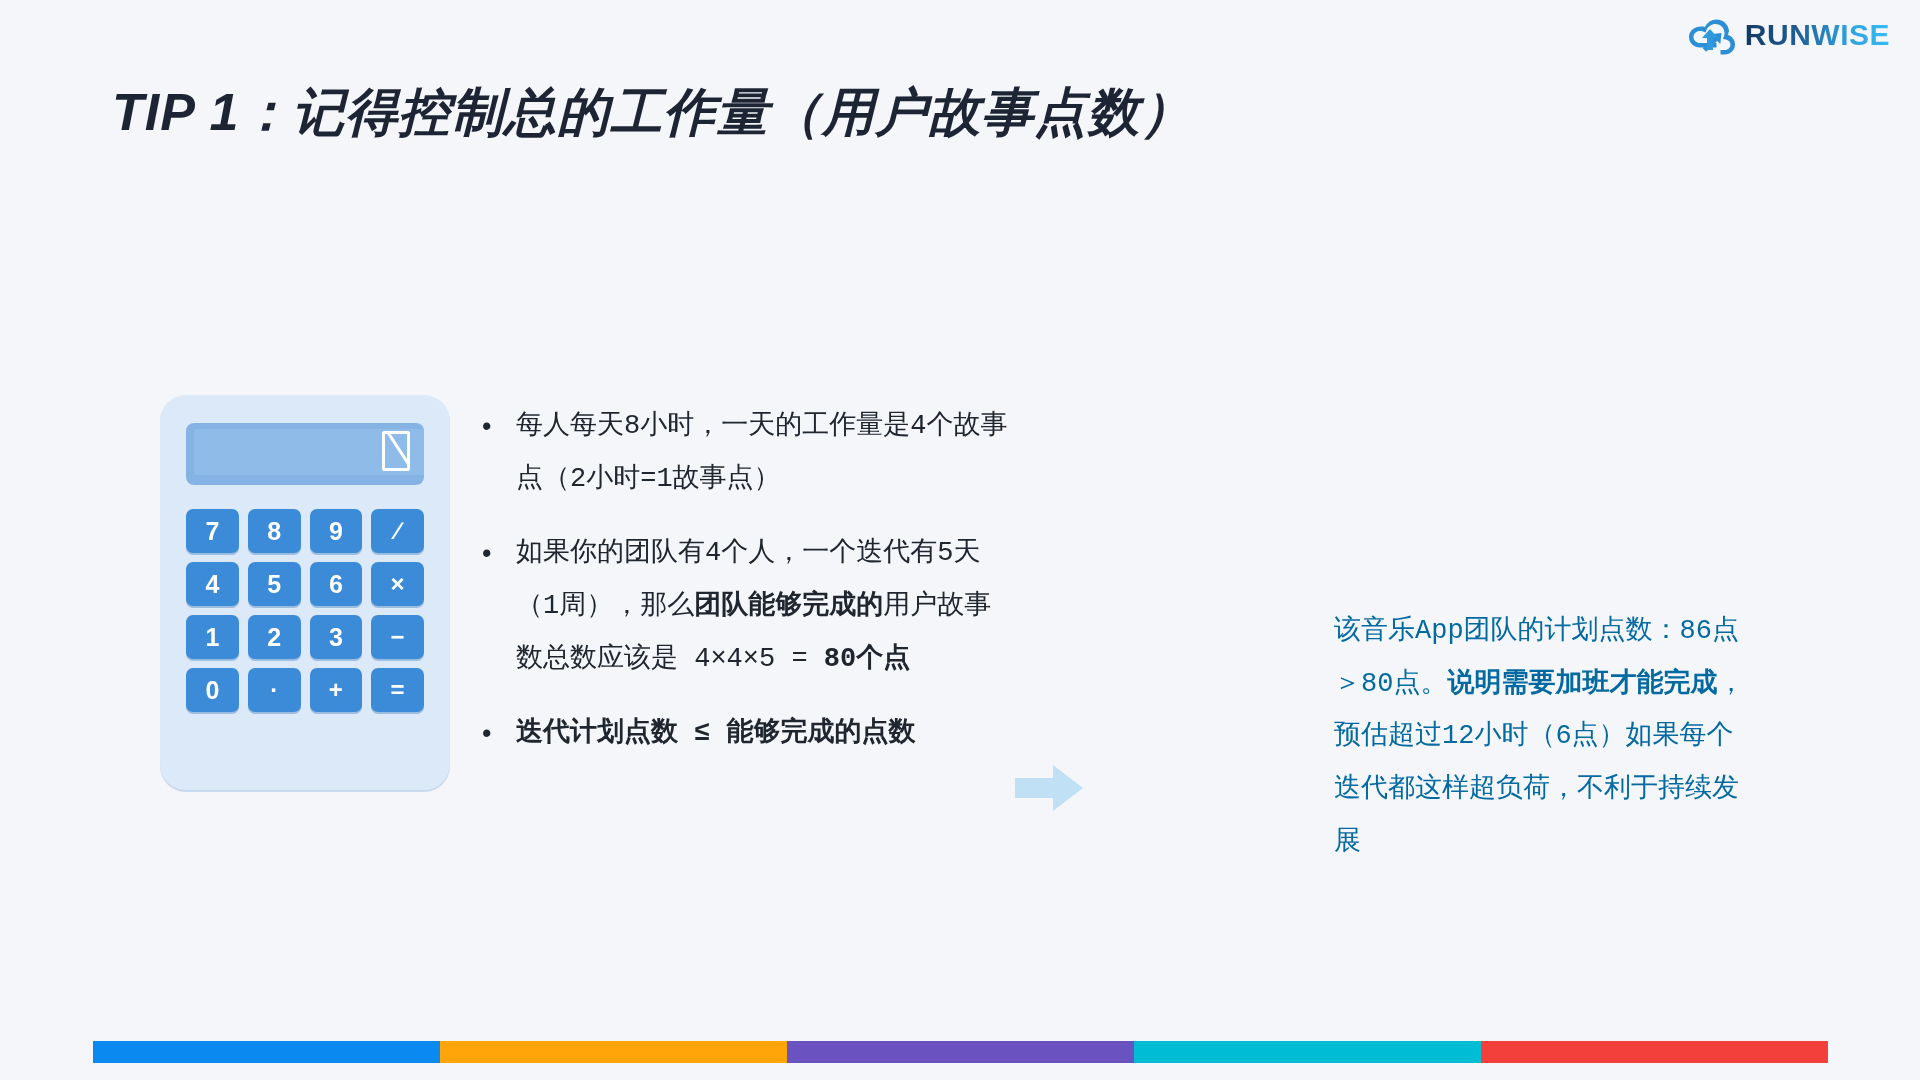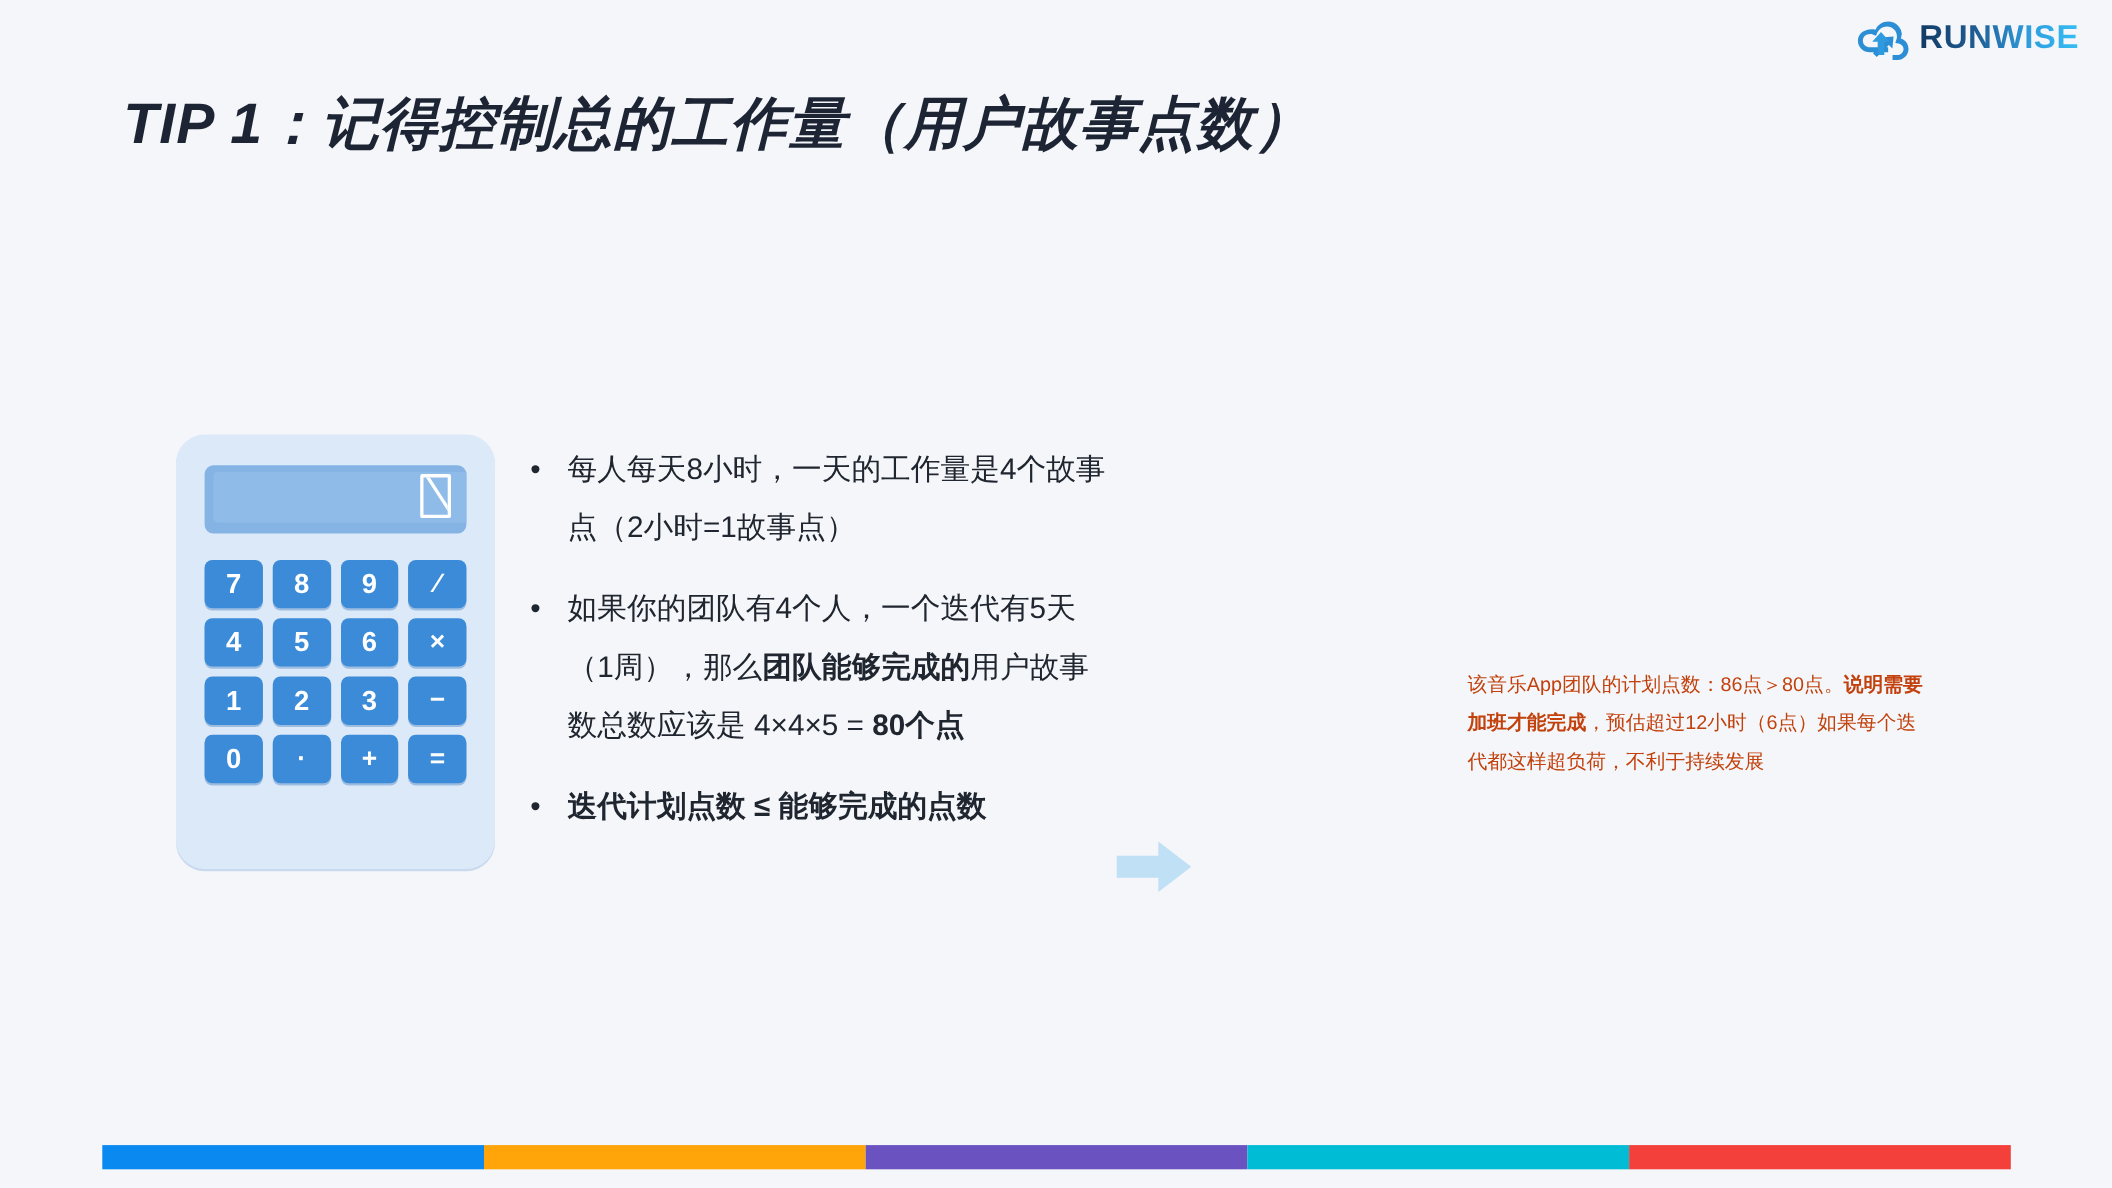--- a/index.html
+++ b/index.html
@@ -148,41 +148,42 @@
     margin-bottom: 22px;
   }
   .bullet-dot {
     flex: 0 0 auto;
     width: 34px;
     font-size: 27px;
     line-height: 1.95;
     text-align: left;
     color: #20262f;
   }
-  .bullet-text { flex: 1 1 auto; }
+  .bullet-text { flex: 1 1 auto; font-family: Liberation Mono, monospace; }
   .b { font-weight: bold; margin-top: 21px; }
 
   
   .arrow {
     position: absolute;
     left: 1015px;
     top: 765px;
     width: 68px;
     height: 46px;
   }
 
   
   .right-note {
     position: absolute;
     left: 1334px;
     top: 605px;
     width: 420px;
-    font-size: 18px;
+    font-size: 27px;
     line-height: 1.95;
-    color: #c2410c;
+    color: #0369a1;
+    font-family: Liberation Mono, monospace;
   }
 
   
   .color-bar {
     position: absolute;
     left: 93px;
     bottom: 17px;
     width: 1735px;
     height: 22px;
     display: flex;

